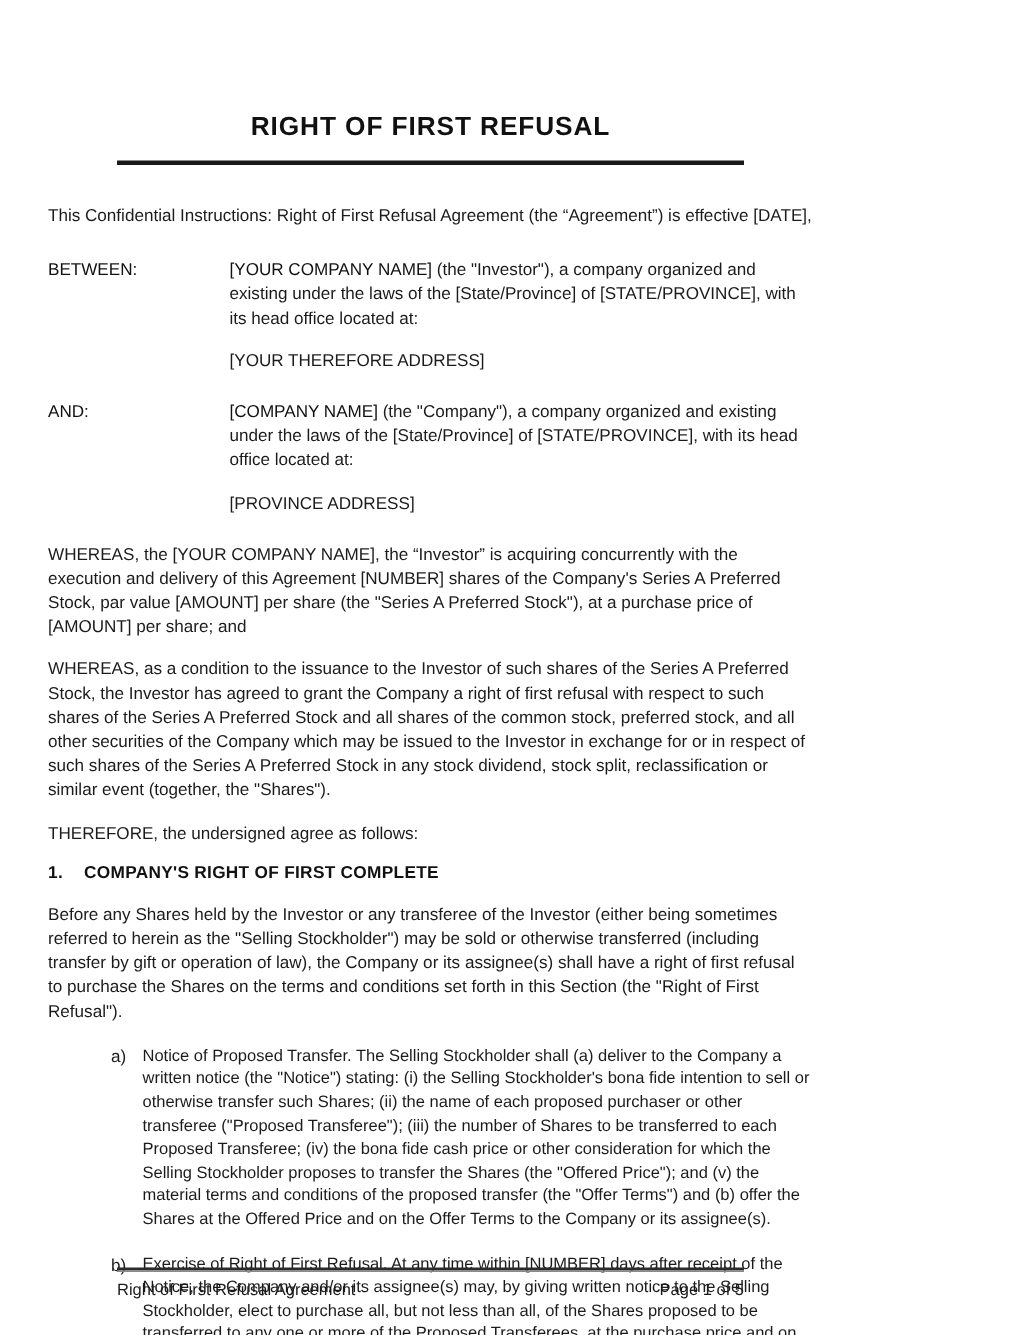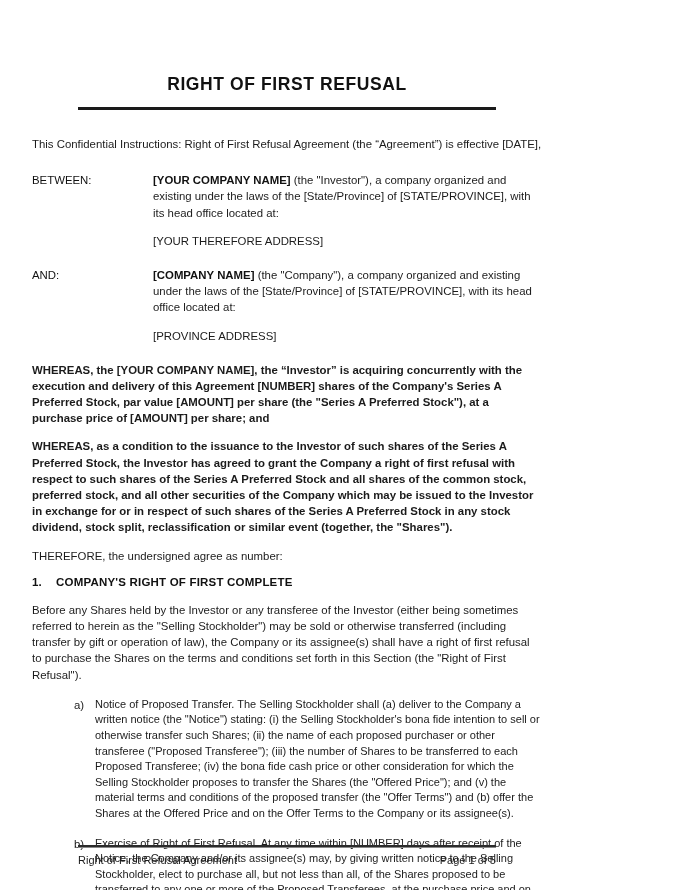--- a/index.html
+++ b/index.html
@@ -76,30 +76,29 @@
     line-height: 1.42;
     padding-top: 0;
   }
   .party-body {
     flex: 1 1 auto;
     font-size: 11.4px;
     line-height: 1.42;
     color: #1b1b1b;
   }
   .party-body .strong {
-    font-weight: bold;
+    font-weight: normal;
     color: #111;
   }
   .party-address {
     margin-top: 12px;
   }
 
   .whereas {
     margin-bottom: 13px;
-    font-weight: bold;
   }
   .therefore {
     margin-top: 16px;
     margin-bottom: 14px;
   }
 
   
   .section-heading {
     display: flex;
     align-items: baseline;
@@ -190,21 +189,21 @@
           <span class="strong">[COMPANY NAME]</span><span> (the "Company"), a company organized and existing under the laws of the [State/Province] of [STATE/PROVINCE], with its head office located at:</span>
           <div class="party-address">[PROVINCE ADDRESS]</div>
         </div>
       </div>
 
     </div>
 
     <p class="para whereas">WHEREAS, the [YOUR COMPANY NAME], the “Investor” is acquiring concurrently with the execution and delivery of this Agreement [NUMBER] shares of the Company's Series A Preferred Stock, par value [AMOUNT] per share (the "Series A Preferred Stock"), at a purchase price of [AMOUNT] per share; and</p>
     <p class="para whereas">WHEREAS, as a condition to the issuance to the Investor of such shares of the Series A Preferred Stock, the Investor has agreed to grant the Company a right of first refusal with respect to such shares of the Series A Preferred Stock and all shares of the common stock, preferred stock, and all other securities of the Company which may be issued to the Investor in exchange for or in respect of such shares of the Series A Preferred Stock in any stock dividend, stock split, reclassification or similar event (together, the "Shares").</p>
 
-    <p class="para therefore">THEREFORE, the undersigned agree as number:</p>
+    <p class="para therefore">THEREFORE, the undersigned agree as follows:</p>
 
     <div class="section-heading">
       <span class="section-num">1.</span>
       <span class="section-text">COMPANY'S RIGHT OF FIRST COMPLETE</span>
     </div>
 
     <p class="para">Before any Shares held by the Investor or any transferee of the Investor (either being sometimes referred to herein as the "Selling Stockholder") may be sold or otherwise transferred (including transfer by gift or operation of law), the Company or its assignee(s) shall have a right of first refusal to purchase the Shares on the terms and conditions set forth in this Section (the "Right of First Refusal").</p>
 
     <div class="lettered">
 

